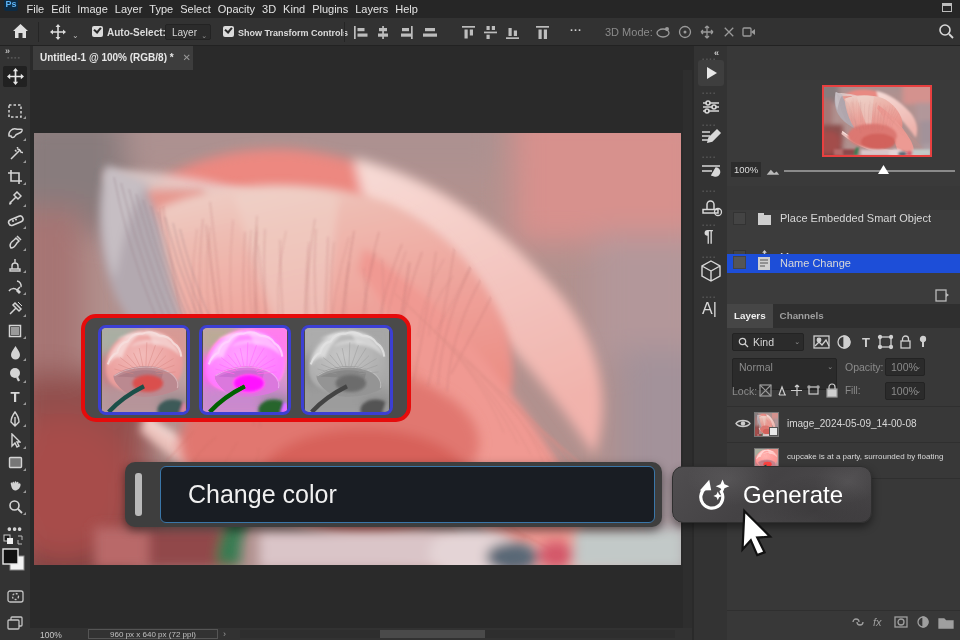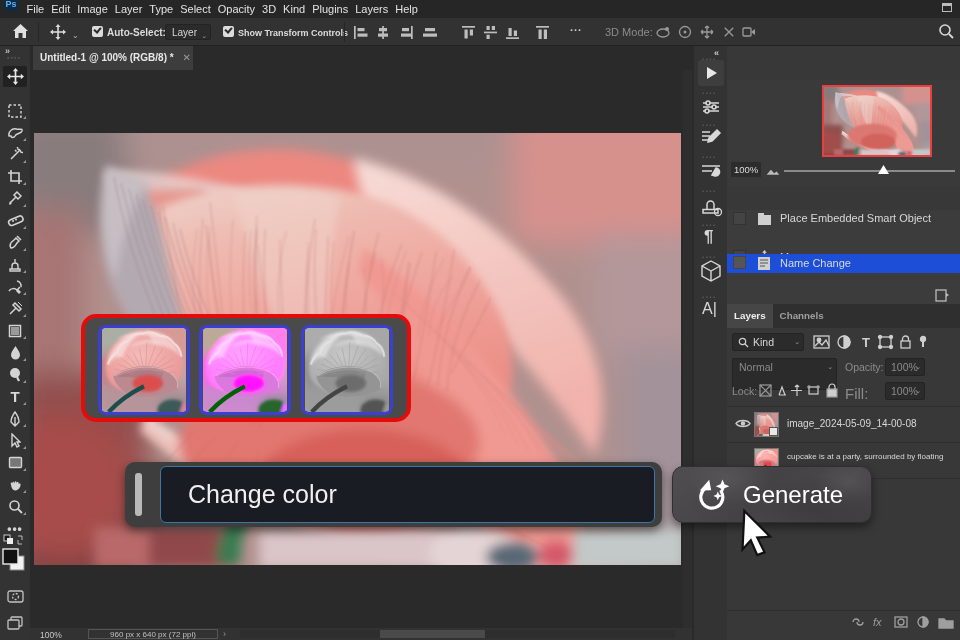--- a/index.html
+++ b/index.html
@@ -743,21 +743,21 @@
             <path d="M1,2 l11,11 M12,2 l-11,11"></path>
         <path d="M20,12 l3,-8 3,8 M20,12 h7" stroke="#cfcfcf"></path>
         <path d="M38,2 v11 M32,7.5 h11 M38,2 l-2,2 M38,2 l2,2" stroke="#cfcfcf"></path>
         <rect x="50" y="4" width="9" height="7" stroke="#cfcfcf"></rect>
             <circle cx="50" cy="4" r="1.2" fill="#cfcfcf"></circle>
             <circle cx="59" cy="4" r="1.2" fill="#cfcfcf"></circle>
         <rect x="68" y="6" width="10" height="8" fill="#cfcfcf"></rect>
             <path d="M70,6 v-2 a3,3 0 0 1 6,0 v2" stroke="#cfcfcf"></path>
       </g>
     </svg>
-    <span class="abs gray" style="left:118px;top:57px;font-size:15px">Fill:</span>
+    <span class="abs gray" style="left:118px;top:57px;font-size:10px">Fill:</span>
     <div class="ddl gray" style="left:158px;top:54px;width:40px;height:18px;padding:2px 5px;font-size:10.5px;color:#8b8b8b">100% <span class="ar">⌄</span></div>
 
     <div class="abs" style="left:0;top:78px;width:233px;height:1px;background:#2f2f2f"></div>
     <div class="abs" style="left:0;top:80px;width:233px;height:34px">
       <svg class="abs" style="left:8px;top:10px" width="16" height="11" viewBox="0 0 16 11">
             <path d="M1,5.5 C4,1.5 12,1.5 15,5.5 C12,9.5 4,9.5 1,5.5 Z" fill="none" stroke="#ccc" stroke-width="1.3"></path>
             <circle cx="8" cy="5.5" r="2.2" fill="#ccc"></circle>
           </svg>
       <div class="abs" style="left:27px;top:4px;width:25px;height:25px;border:1px solid #777;overflow:hidden">
         <svg width="23" height="23" viewBox="0 0 647 432" preserveAspectRatio="none">

